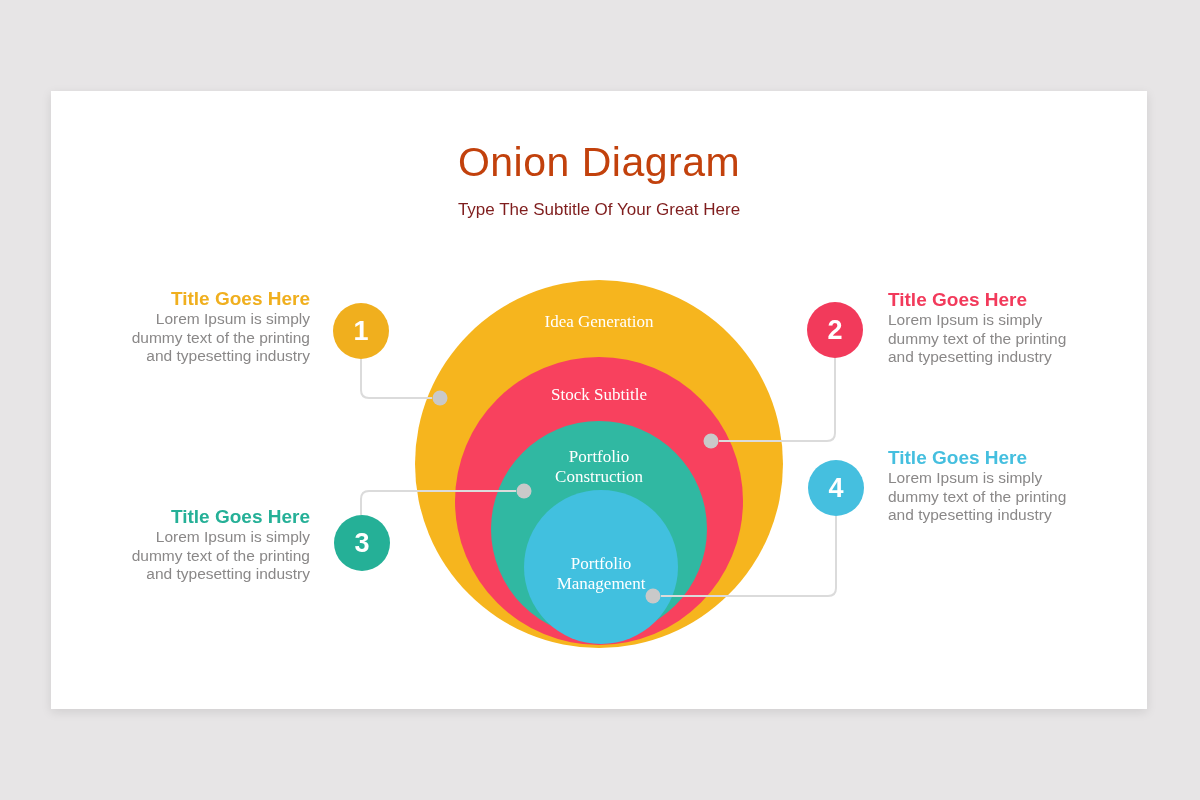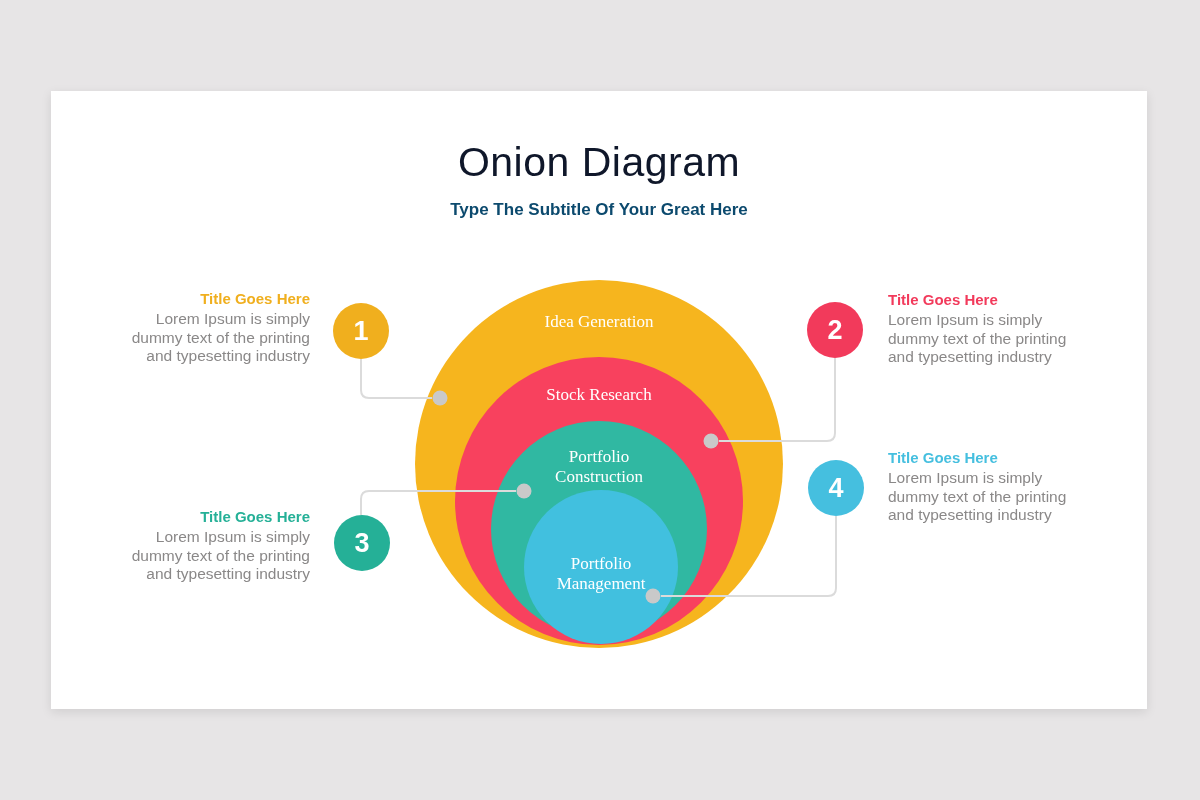--- a/index.html
+++ b/index.html
@@ -45,57 +45,57 @@
   .marker {
     position:absolute; width:56px; height:56px; border-radius:50%;
     color:#FFFFFF; font-size:27px; font-weight:700;
     display:flex; align-items:center; justify-content:center;
   }
   .marker-1 { left:282px; top:212px; }
   .marker-2 { left:756px; top:211px; }
   .marker-3 { left:283px; top:424px; }
   .marker-4 { left:757px; top:369px; }
   .callout { position:absolute; }
-  .callout-title { font-size:15px; font-weight:700; line-height:22px; }
+  .callout-title { font-size:19px; font-weight:700; line-height:22px; }
   .callout-body {
     margin-top:0; font-size:15.5px; line-height:18.5px;
     color:#8A8888; white-space:pre-line;
   }
   .callout-1 { left:54px;  top:197px; width:205px; text-align:right; }
   .callout-2 { left:837px; top:198px; width:215px; text-align:left; }
   .callout-3 { left:54px;  top:415px; width:205px; text-align:right; }
   .callout-4 { left:837px; top:356px; width:215px; text-align:left; }
 </style>
 </head>
 <body>
 
 <div class="page">
   <div class="slide">
 
-    <div class="slide-title" style="color: #0f172a;">Onion Diagram</div>
-    <div class="slide-subtitle" style="color: #0c4a6e; font-weight: bold;">Type The Subtitle Of Your Great Here</div>
+    <div class="slide-title" style="color: #c2410c;">Onion Diagram</div>
+    <div class="slide-subtitle" style="color: #7f1d1d;">Type The Subtitle Of Your Great Here</div>
 
     <div class="layer layer-1" style="background-color: rgb(246, 181, 30);"></div>
     <div class="layer layer-2" style="background-color: rgb(248, 65, 94);"></div>
     <div class="layer layer-3" style="background-color: rgb(48, 184, 162);"></div>
     <div class="layer layer-4" style="background-color: rgb(65, 192, 223);"></div>
 
     <svg class="connectors" viewBox="0 0 1096 618" xmlns="http://www.w3.org/2000/svg">
       <path class="conn" d="M310 268 L310 299 Q310 307 318 307 L381 307"></path>
       <circle class="dot" cx="389" cy="307" r="7.5"></circle>
       <path class="conn" d="M784 267 L784 342 Q784 350 776 350 L668 350"></path>
       <circle class="dot" cx="660" cy="350" r="7.5"></circle>
       <path class="conn" d="M310 424 L310 408 Q310 400 318 400 L465 400"></path>
       <circle class="dot" cx="473" cy="400" r="7.5"></circle>
       <path class="conn" d="M785 425 L785 497 Q785 505 777 505 L610 505"></path>
       <circle class="dot" cx="602" cy="505" r="7.5"></circle>
     </svg>
 
     <div class="layer-label label-1">Idea Generation</div>
-    <div class="layer-label label-2">Stock Research</div>
+    <div class="layer-label label-2">Stock Subtitle</div>
     <div class="layer-label label-3">Portfolio
 Construction</div>
     <div class="layer-label label-4">Portfolio
 Management</div>
 
     <div class="marker marker-1" style="background-color: rgb(240, 175, 30);">
       <span>1</span>
     </div>
     <div class="marker marker-2" style="background-color: rgb(242, 58, 91);">
       <span>2</span>

